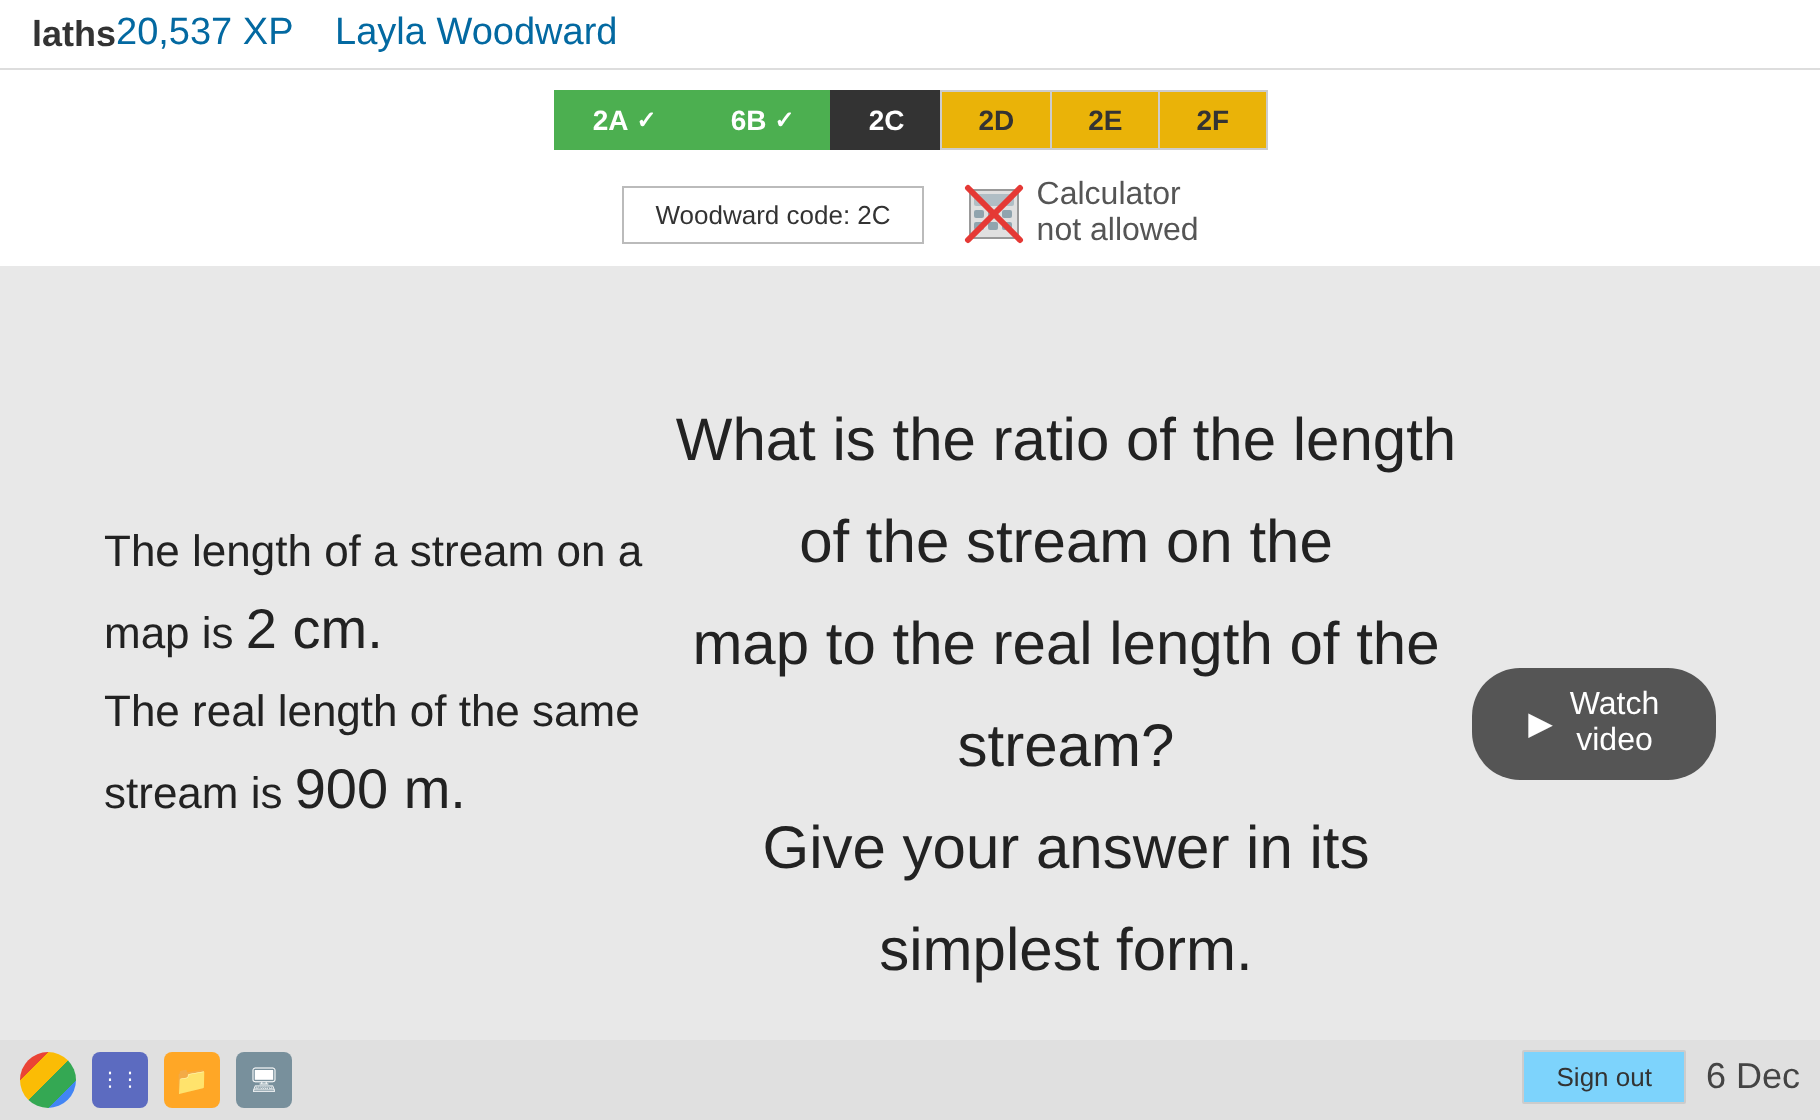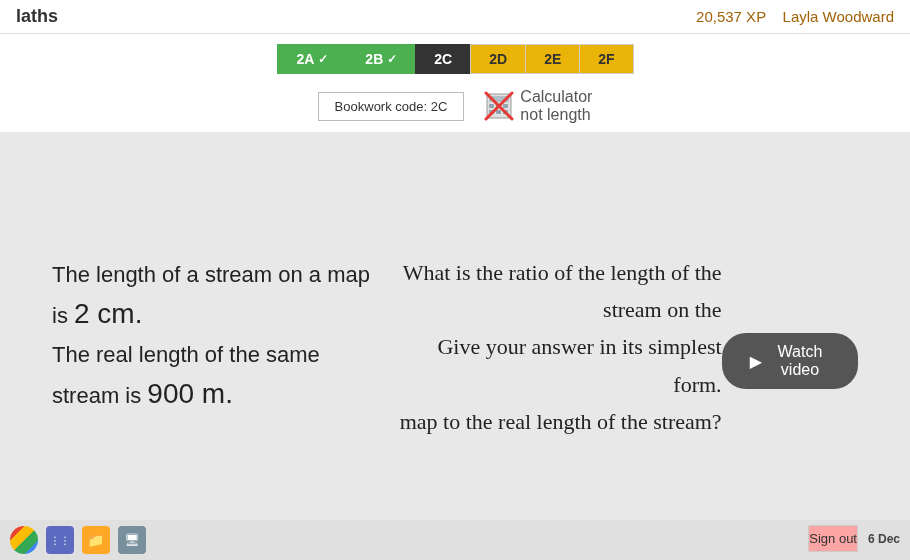--- a/index.html
+++ b/index.html
@@ -9,36 +9,36 @@
       height: 560px;
       background: #f0f0f0;
       font-family: Arial, sans-serif;
       overflow: hidden;
       position: relative;
     }
 
     
     .top-bar {
       display: flex;
-      justify-content: space-between;
+      justify-content: flex-start;
       align-items: center;
       padding: 6px 16px;
       background: #fff;
       border-bottom: 1px solid #ddd;
     }
 
     .top-bar-left {
       font-size: 18px;
       font-weight: bold;
       color: #333;
     }
 
     .top-bar-right {
-      font-size: 15px;
-      color: #a16207;
+      font-size: 19px;
+      color: #0369a1;
     }
 
     
     .tab-nav {
       display: flex;
       justify-content: center;
       align-items: center;
       gap: 0;
       padding: 10px 0 0 0;
       background: #fff;
@@ -119,25 +119,24 @@
       line-height: 1.6;
       margin-bottom: 20px;
     }
 
     .question-text .highlight {
       font-size: 28px;
       font-weight: 500;
     }
 
     .question-sub {
-      font-size: 22px;
+      font-size: 30px;
       color: #222;
       line-height: 1.7;
-      text-align: right;
-      font-family: Liberation Serif, serif;
+      text-align: center;
     }
 
     
     .watch-video-btn {
       display: inline-flex;
       align-items: center;
       gap: 8px;
       background: #555;
       color: #fff;
       padding: 10px 28px;
@@ -146,33 +145,32 @@
       cursor: pointer;
       border: none;
       margin-top: 28px;
     }
 
     .watch-video-btn .play-icon {
       font-size: 16px;
     }
 
     .sign-out-btn {
-      background: #fca5a5;
+      background: #7dd3fc;
       border: 1px solid #ccc;
-      padding: 5px 0;
+      padding: 5px 16px;
       font-size: 13px;
       cursor: pointer;
       border-radius: 1px;
       color: #333;
     }
 
     .date-text {
-      font-size: 12px;
+      font-size: 18px;
       color: #444;
-      font-weight: bold;
     }
 
     
     .taskbar {
       position: absolute;
       bottom: 0;
       left: 0;
       right: 0;
       height: 40px;
       background: #e0e0e0;
@@ -227,78 +225,78 @@
     <span>Layla Woodward</span>
   </div>
 </div>
 
 <div class="tab-nav">
   <div class="tab-item completed">
     <span>2A</span>
     <span class="check">✓</span>
   </div>
   <div class="tab-item completed">
-    <span>2B</span>
+    <span>6B</span>
     <span class="check">✓</span>
   </div>
   <div class="tab-item active">
     <span>2C</span>
   </div>
   <div class="tab-item">
     <span>2D</span>
   </div>
   <div class="tab-item">
     <span>2E</span>
   </div>
   <div class="tab-item">
     <span>2F</span>
   </div>
 </div>
 
 <div class="bookwork-row">
   <div class="bookwork-box">
-    <span>Bookwork code: 2C</span>
+    <span>Woodward code: 2C</span>
   </div>
   <div class="calculator-box">
     <div class="calc-icon">
       <svg viewBox="0 0 30 30" xmlns="http://www.w3.org/2000/svg">
 
         <rect x="3" y="3" width="24" height="24" rx="2" fill="#e0e0e0" stroke="#999" stroke-width="1"></rect>
         <rect x="5" y="5" width="20" height="6" rx="1" fill="#b0bec5"></rect>
         <rect x="5" y="13" width="5" height="4" rx="1" fill="#90a4ae"></rect>
         <rect x="12" y="13" width="5" height="4" rx="1" fill="#90a4ae"></rect>
         <rect x="19" y="13" width="5" height="4" rx="1" fill="#90a4ae"></rect>
         <rect x="5" y="19" width="5" height="4" rx="1" fill="#90a4ae"></rect>
         <rect x="12" y="19" width="5" height="4" rx="1" fill="#90a4ae"></rect>
         <rect x="19" y="19" width="5" height="4" rx="1" fill="#90a4ae"></rect>
 
         <line x1="2" y1="2" x2="28" y2="28" stroke="#e53935" stroke-width="3" stroke-linecap="round"></line>
         <line x1="28" y1="2" x2="2" y2="28" stroke="#e53935" stroke-width="3" stroke-linecap="round"></line>
       </svg>
     </div>
     <div>
       <div>Calculator</div>
-      <div>not length</div>
+      <div>not allowed</div>
     </div>
   </div>
 </div>
 
 <div class="content-wrapper">
   <div class="question-text">
     <div>
       <span>The length of a stream on a map is </span><span class="highlight">2 cm.</span>
     </div>
     <div>
       <span>The real length of the same stream is </span><span class="highlight">900 m.</span>
     </div>
   </div>
   <div class="question-sub">
     <div>What is the ratio of the length of the stream on the</div>
+    <div>map to the real length of the stream?</div>
     <div>Give your answer in its simplest form.</div>
-    <div>map to the real length of the stream?</div>
   </div>
 
   <button class="watch-video-btn">
     <span class="play-icon">▶</span>
     <span>Watch video</span>
   </button>
 </div>
 
 <div class="taskbar">
   <div class="taskbar-icon chrome"></div>

